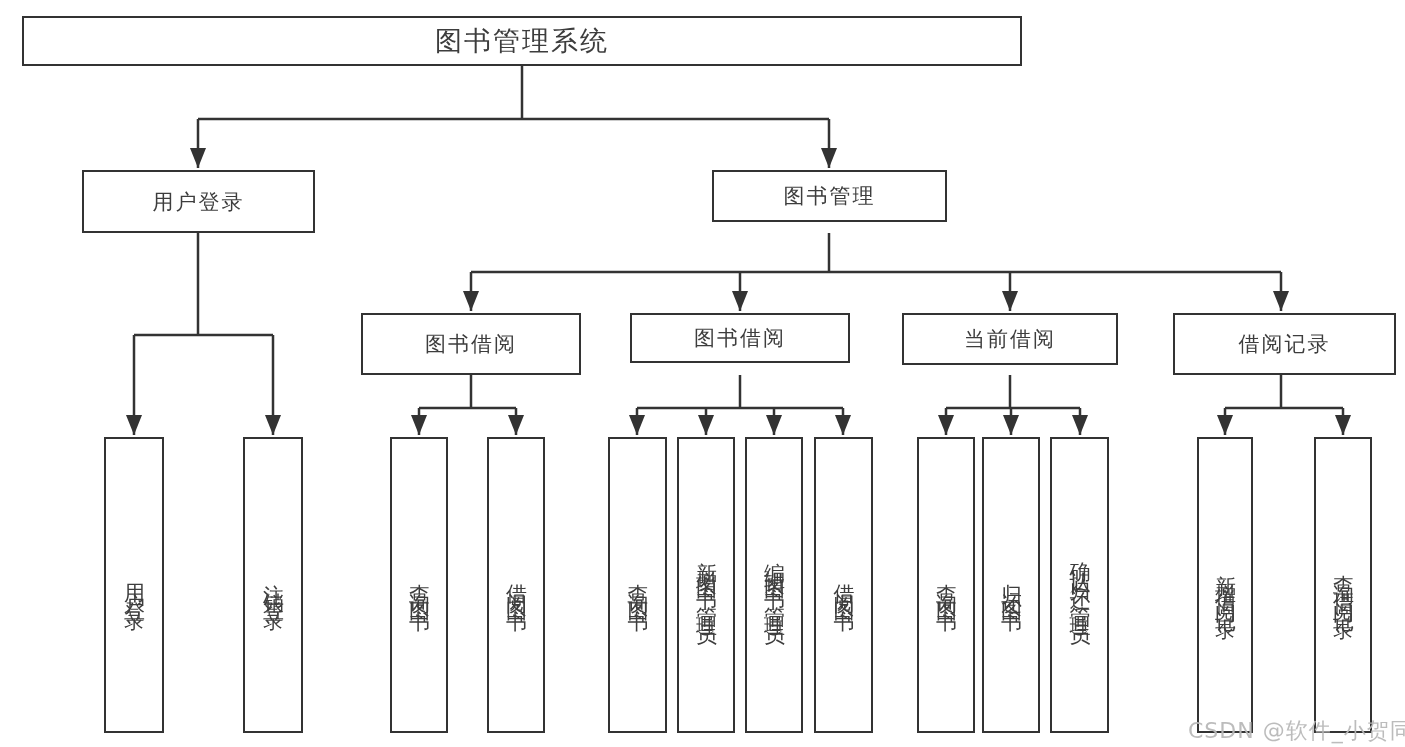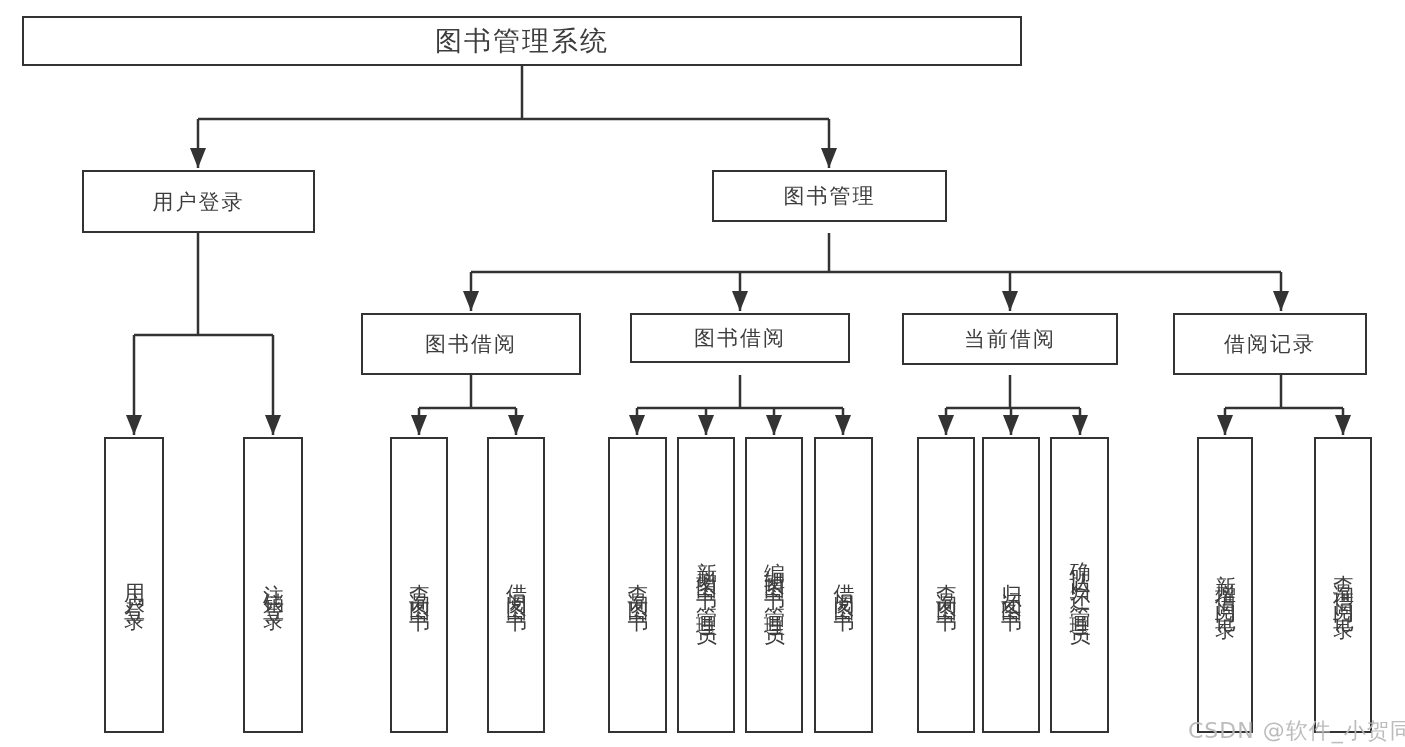--- a/index.html
+++ b/index.html
@@ -83,21 +83,21 @@
   </svg>
 
   <div class="node h-node root-label" style="left:22px;top:16px;width:1000px;height:50px;">图书管理系统</div>
 
   <div class="node h-node" style="left:82px;top:170px;width:233px;height:63px;">用户登录</div>
   <div class="node h-node" style="left:712px;top:170px;width:235px;height:52px;">图书管理</div>
 
   <div class="node h-node" style="left:361px;top:313px;width:220px;height:62px;">图书借阅</div>
   <div class="node h-node" style="left:630px;top:313px;width:220px;height:50px;">图书借阅</div>
   <div class="node h-node" style="left:902px;top:313px;width:216px;height:52px;">当前借阅</div>
-  <div class="node h-node" style="left:1173px;top:313px;width:194px;height:62px;">借阅记录</div>
+  <div class="node h-node" style="left:1173px;top:313px;width:223px;height:62px;">借阅记录</div>
 
   <div class="node v-node" style="left:104px;top:437px;width:60px;height:296px;">用户登录</div>
   <div class="node v-node" style="left:243px;top:437px;width:60px;height:296px;">注销登录</div>
 
   <div class="node v-node" style="left:390px;top:437px;width:58px;height:296px;">查询图书</div>
   <div class="node v-node" style="left:487px;top:437px;width:58px;height:296px;">借阅图书</div>
 
   <div class="node v-node" style="left:608px;top:437px;width:59px;height:296px;">查询图书</div>
   <div class="node v-node" style="left:677px;top:437px;width:58px;height:296px;">新增图书（管理员）</div>
   <div class="node v-node" style="left:745px;top:437px;width:58px;height:296px;">编辑图书（管理员）</div>

